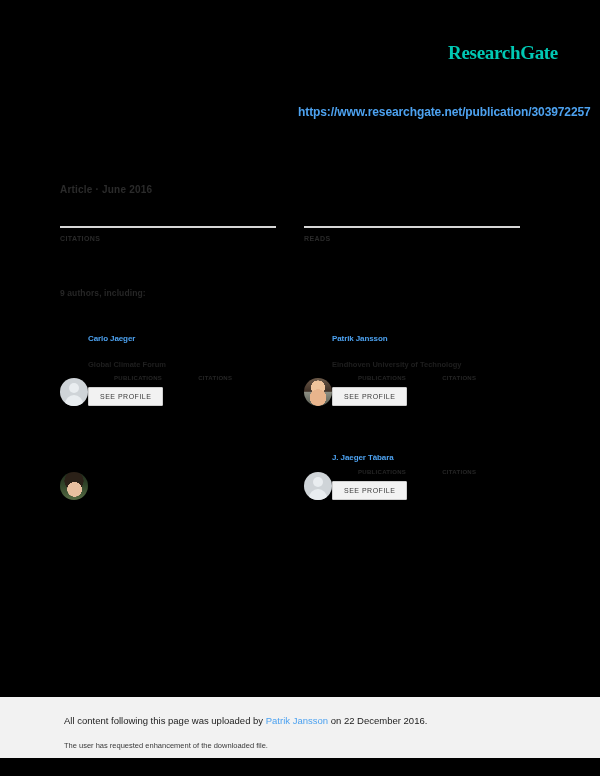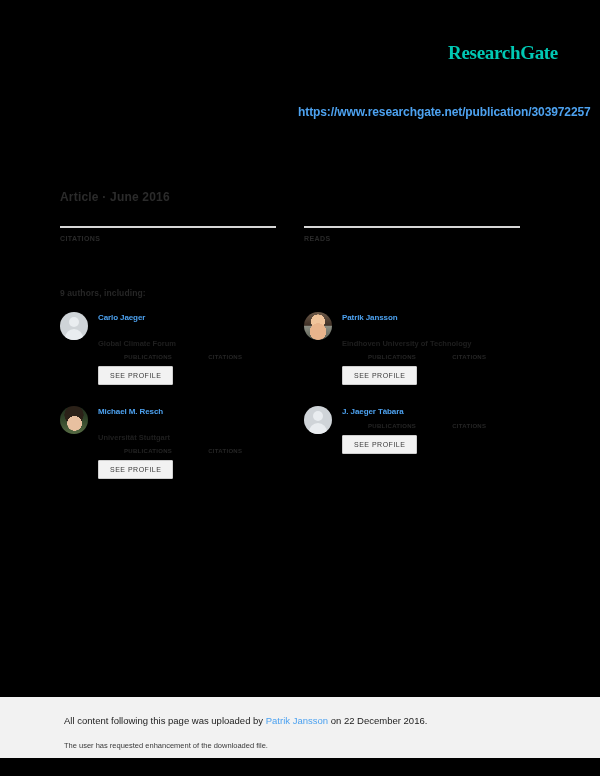--- a/index.html
+++ b/index.html
@@ -49,23 +49,23 @@
     color: #4da2f0;
     letter-spacing: -0.1px;
     white-space: nowrap;
     text-decoration: none;
     text-align: right;
   }
 
   
   .article-meta {
     position: absolute;
-    top: 190px;
+    top: 184px;
     left: 60px;
-    font-size: 12px;
+    font-size: 10px;
     font-weight: bold;
     color: #2b2b2b;
     letter-spacing: 0.2px;
   }
 
   
   .stats {
     position: absolute;
     top: 226px;
     left: 60px;
@@ -114,22 +114,21 @@
     width: 480px;
     display: flex;
     flex-wrap: wrap;
     column-gap: 28px;
     row-gap: 0;
   }
   .author-card {
     width: 216px;
     height: 94px;
     display: flex;
-    align-items: flex-start;
-    gap: 10px;
+    align-items: flex-end;
   }
 
   .avatar {
     width: 28px;
     height: 28px;
     border-radius: 50%;
     flex: 0 0 28px;
     overflow: hidden;
     background: #cfd4d8;
     position: relative;
@@ -292,29 +291,20 @@
         <div class="author-stats">
           <span class="astat-label">PUBLICATIONS</span>
           <span class="astat-label">CITATIONS</span>
         </div>
         <div class="see-profile">SEE PROFILE</div>
       </div>
     </div>
 
     <div class="author-card">
       <div class="avatar photo-b"></div>
-      <div class="author-body">
-        <div class="author-name">Michael M. Resch</div>
-        <div class="author-affil">Universität Stuttgart</div>
-        <div class="author-stats">
-          <span class="astat-label">PUBLICATIONS</span>
-          <span class="astat-label">CITATIONS</span>
-        </div>
-        <div class="see-profile">SEE PROFILE</div>
-      </div>
     </div>
 
     <div class="author-card">
       <div class="avatar placeholder"></div>
       <div class="author-body">
         <div class="author-name">J. Jaeger Tàbara</div>
         <div class="author-stats">
           <span class="astat-label">PUBLICATIONS</span>
           <span class="astat-label">CITATIONS</span>
         </div>

